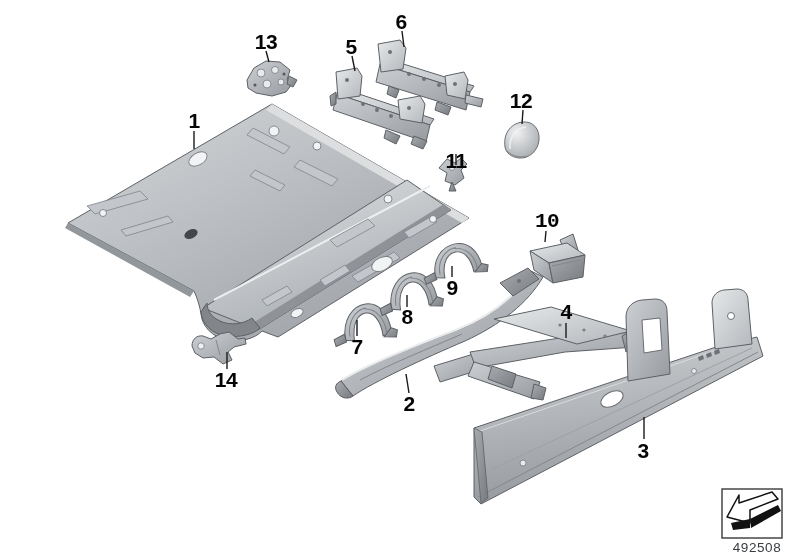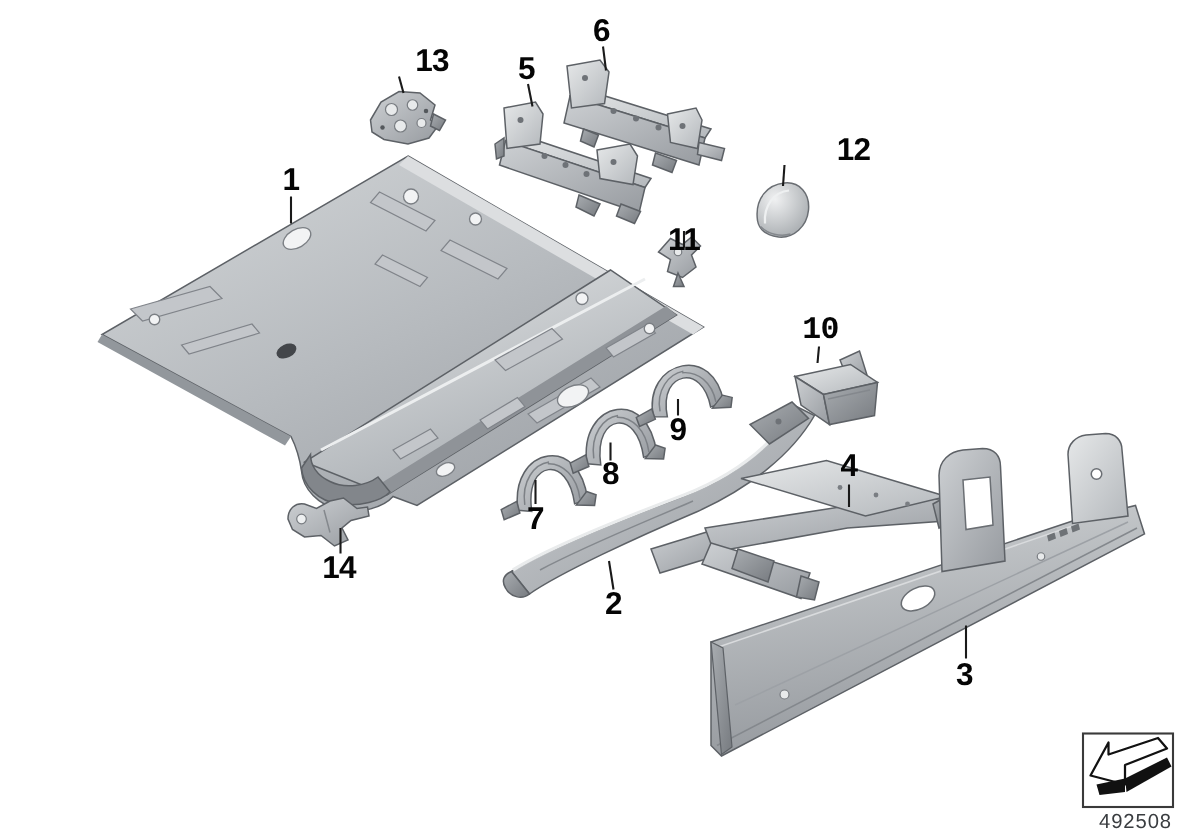--- a/index.html
+++ b/index.html
@@ -264,18 +264,18 @@
   <div class="callout" style="left: 409px; top: 403px;">2</div>
   <div class="callout" style="left: 643px; top: 450px;">3</div>
   <div class="callout" style="left: 566px; top: 311px;">4</div>
   <div class="callout" style="left: 351px; top: 46px;">5</div>
   <div class="callout" style="left: 401px; top: 21px;">6</div>
   <div class="callout" style="left: 357px; top: 346px;">7</div>
   <div class="callout" style="left: 407px; top: 316px;">8</div>
   <div class="callout" style="left: 452px; top: 287px;">9</div>
   <div class="callout" style="left: 547px; top: 221px; font-family: Liberation Mono, monospace;">10</div>
   <div class="callout" style="left: 456px; top: 146px; margin-top: 14px;">11</div>
-  <div class="callout" style="left: 521px; top: 100px; margin-left: 48px;">12</div>
-  <div class="callout" style="left: 266px; top: 41px; margin-left: 22px;">13</div>
+  <div class="callout" style="left: 521px; top: 100px;">12</div>
+  <div class="callout" style="left: 266px; top: 41px;">13</div>
   <div class="callout" style="left: 226px; top: 379px; text-align: right;">14</div>
 </div>
 
 </div>
 
 </body></html>

